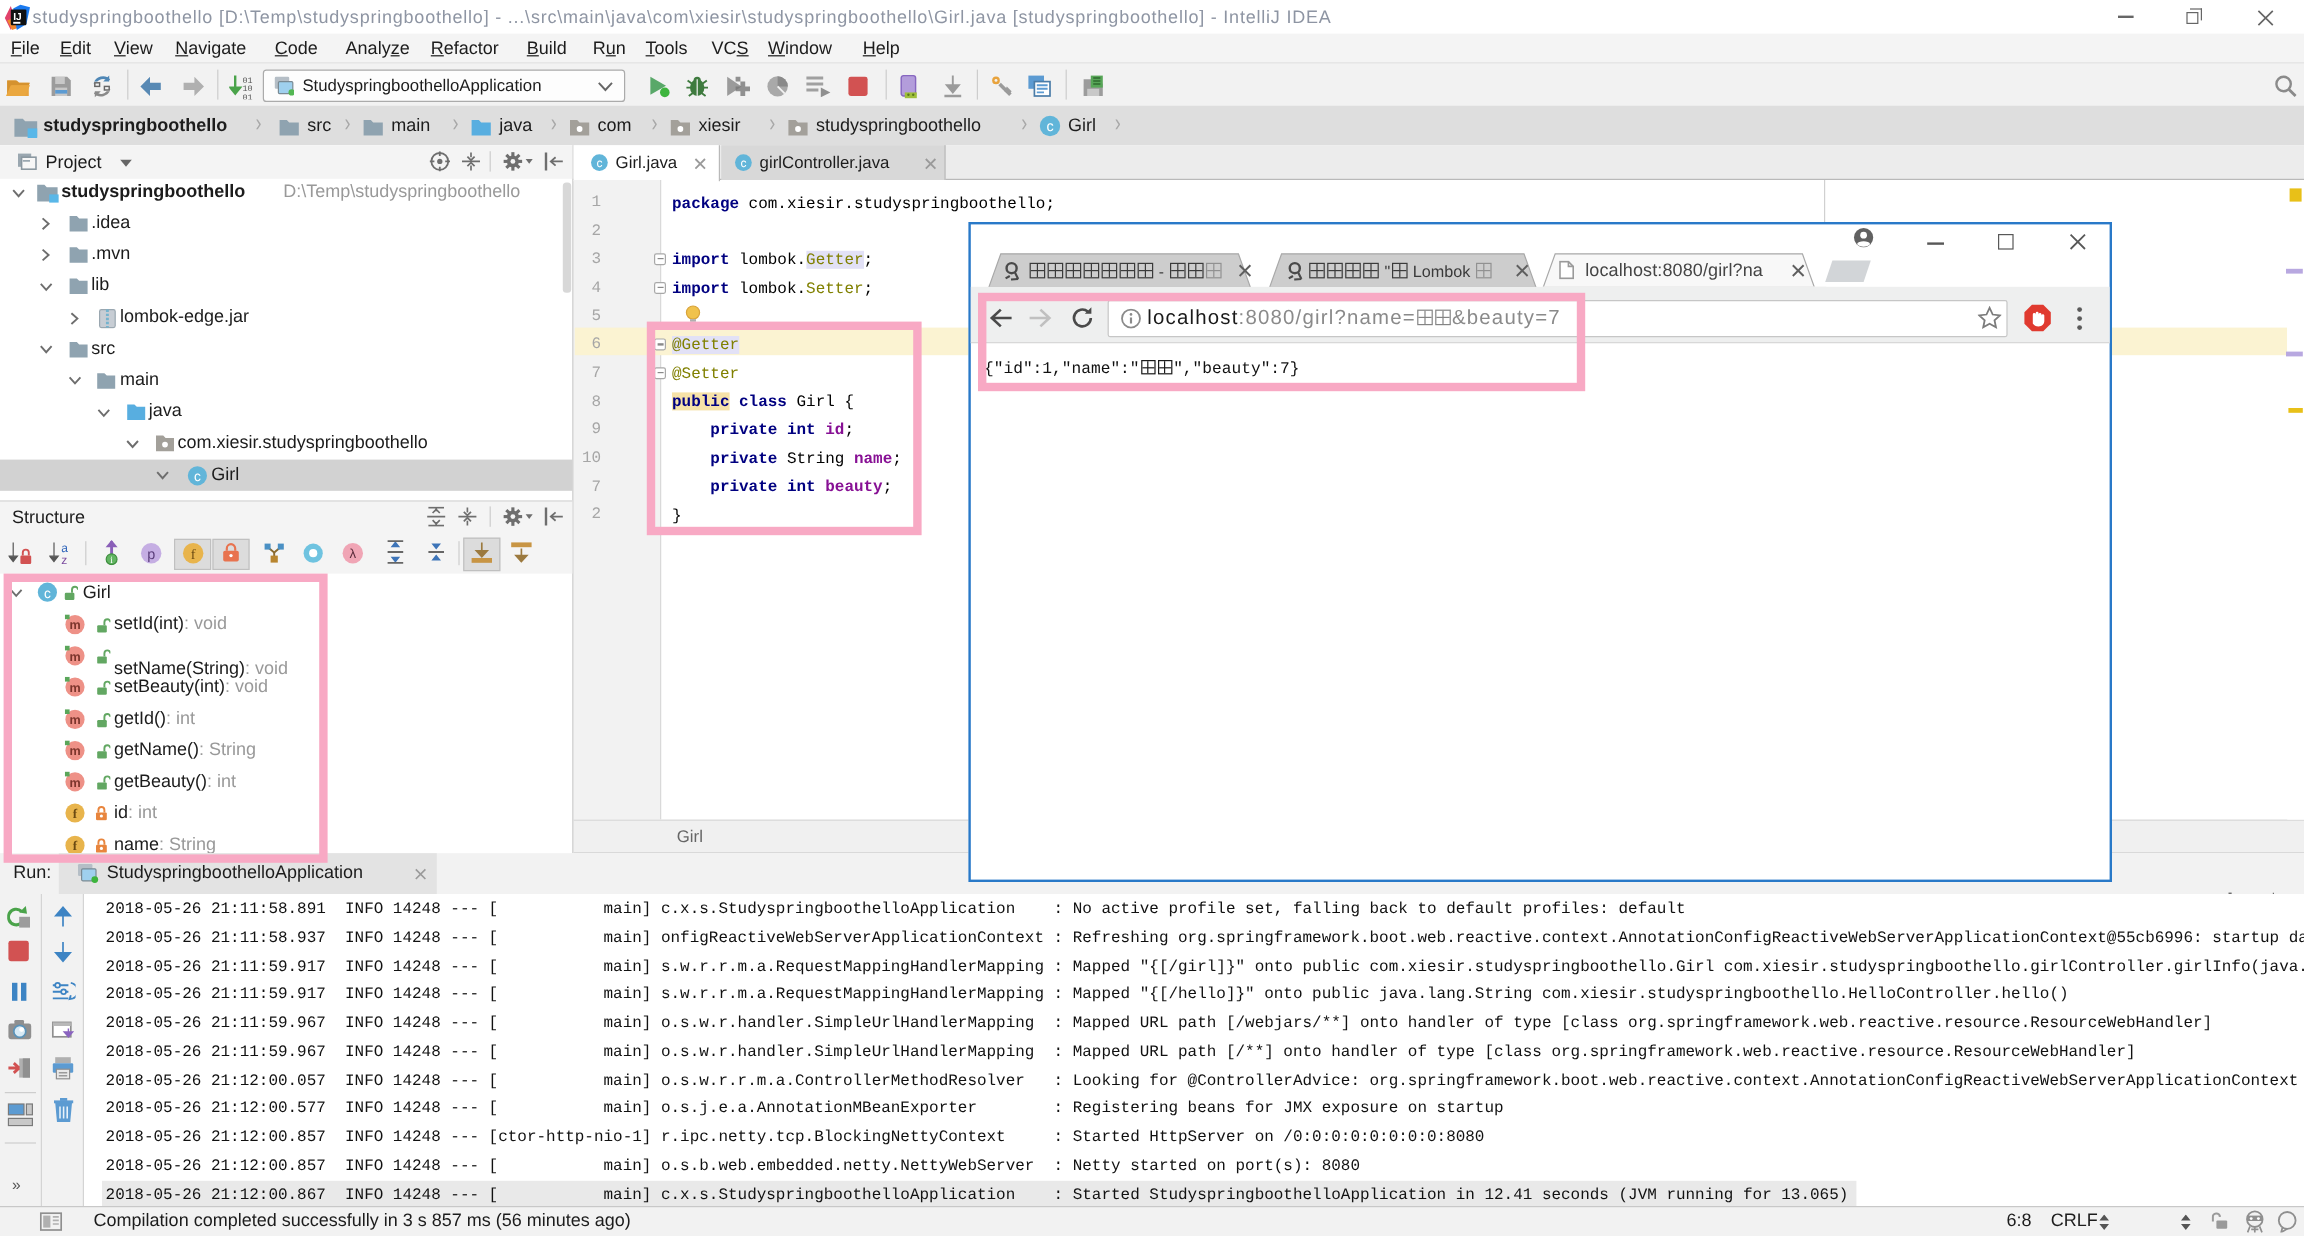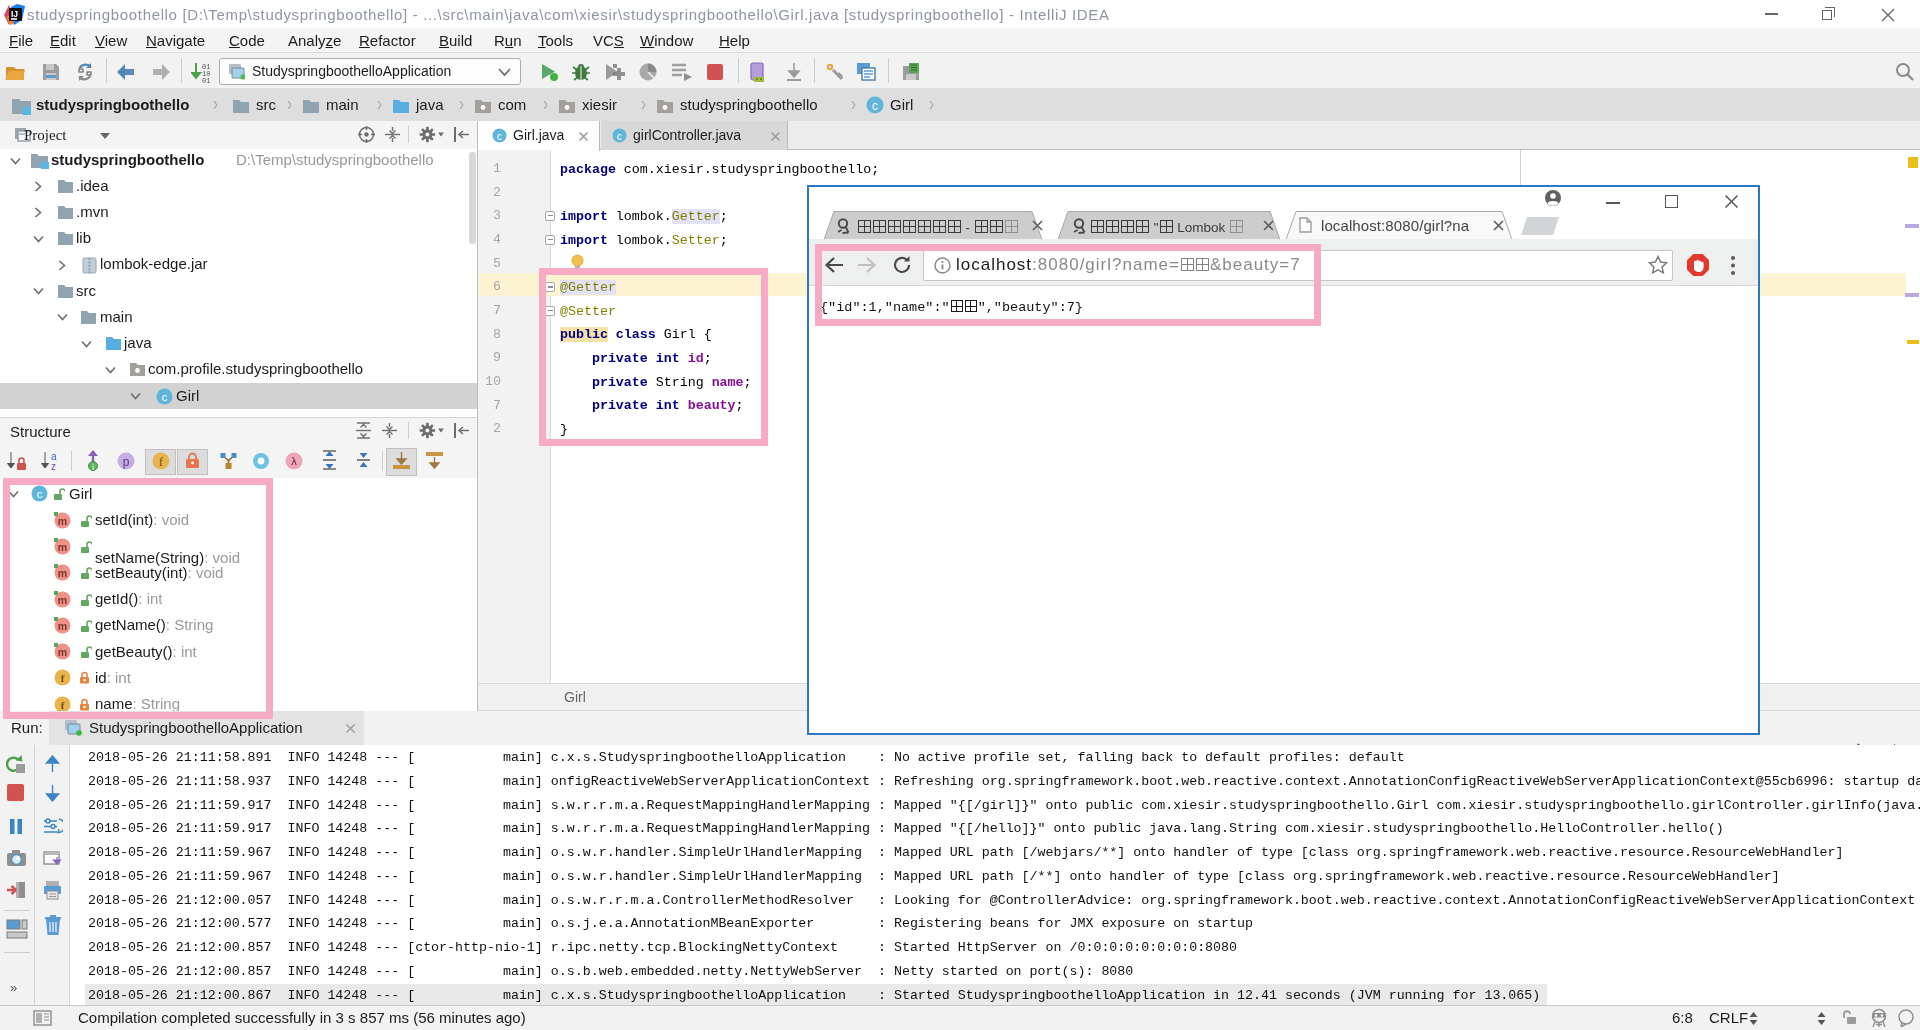--- a/index.html
+++ b/index.html
@@ -233,21 +233,21 @@
   </svg>
 <div class="bc" style="left:890px;">Girl</div>
 <div class="bchev" style="left:929px;">›</div>
 <div class="abs" id="leftpanel"></div>
 <div class="abs" id="projhdr"></div>
 <svg class="abs" style="left:14px;top:127px;" width="18" height="16">
     <rect x="1" y="1" width="11" height="11" fill="#9aa7b0"></rect>
     <rect x="4" y="4" width="12" height="10" fill="#f7f7f7" stroke="#8a97a0" stroke-width="1.3"></rect>
     <path d="M5 7h6" stroke="#9aa7b0" stroke-width="1.4"></path>
   </svg>
-<div class="hdrtxt" style="left:24px;top:127px;font-family:Liberation Serif, serif;">Project</div>
+<div class="hdrtxt" style="left:38px;top:127px;">Project</div>
 <svg class="abs" style="left:100px;top:133px;" width="10" height="7">
     <path d="M0 0l5 6 5-6z" fill="#666"></path>
   </svg>
 <svg class="abs" style="left:358px;top:126px;" width="17" height="17">
     <circle cx="8.5" cy="8.5" r="7" fill="none" stroke="#6e6e6e" stroke-width="1.5"></circle>
     <circle cx="8.5" cy="8.5" r="2.2" fill="#6e6e6e"></circle>
     <path d="M8.5 0v4M8.5 13v4M0 8.5h4M13 8.5h4" stroke="#6e6e6e" stroke-width="1.5"></path>
   </svg>
 <svg class="abs" style="left:384px;top:126px;" width="17" height="17">
     <path d="M1 8.5h15" stroke="#6e6e6e" stroke-width="1.4"></path>
@@ -334,21 +334,21 @@
     <path d="M1 2h6l2 2h7v11H1z" fill="#58aee0"></path>
   </svg>
 <div class="trow" style="left:124px;top:330px;">java</div>
 <svg class="ticon" style="left:105px;top:365px;" width="11" height="10">
     <path d="M1 2.5l4.5 5L10 2.5" fill="none" stroke="#6e6e6e" stroke-width="1.6"></path>
   </svg>
 <svg class="ticon" style="left:129px;top:361px;" width="17" height="16">
     <path d="M1 2h6l2 2h7v11H1z" fill="#a3a09a"></path>
     <circle cx="8.5" cy="9.5" r="2.4" fill="#fff"></circle>
   </svg>
-<div class="trow" style="left:148px;top:356px;">com.profile.studyspringboothello</div>
+<div class="trow" style="left:148px;top:356px;">com.xiesir.studyspringboothello</div>
 <svg class="ticon" style="left:130px;top:391px;" width="11" height="10">
     <path d="M1 2.5l4.5 5L10 2.5" fill="none" stroke="#6e6e6e" stroke-width="1.6"></path>
   </svg>
 <svg class="ticon" style="left:156px;top:388px;" width="17" height="17">
     <circle cx="8.5" cy="8.5" r="8" fill="#61b5d9"></circle>
     <text x="8.5" y="13" font-size="11.5" fill="#fff" text-anchor="middle" font-family="Liberation Sans">c</text>
   </svg>
 <div class="trow" style="left:176px;top:383px;">Girl</div>
 <div class="abs" id="structhdr"></div>
 <div class="hdrtxt" style="left:10px;top:423px;">Structure</div>

